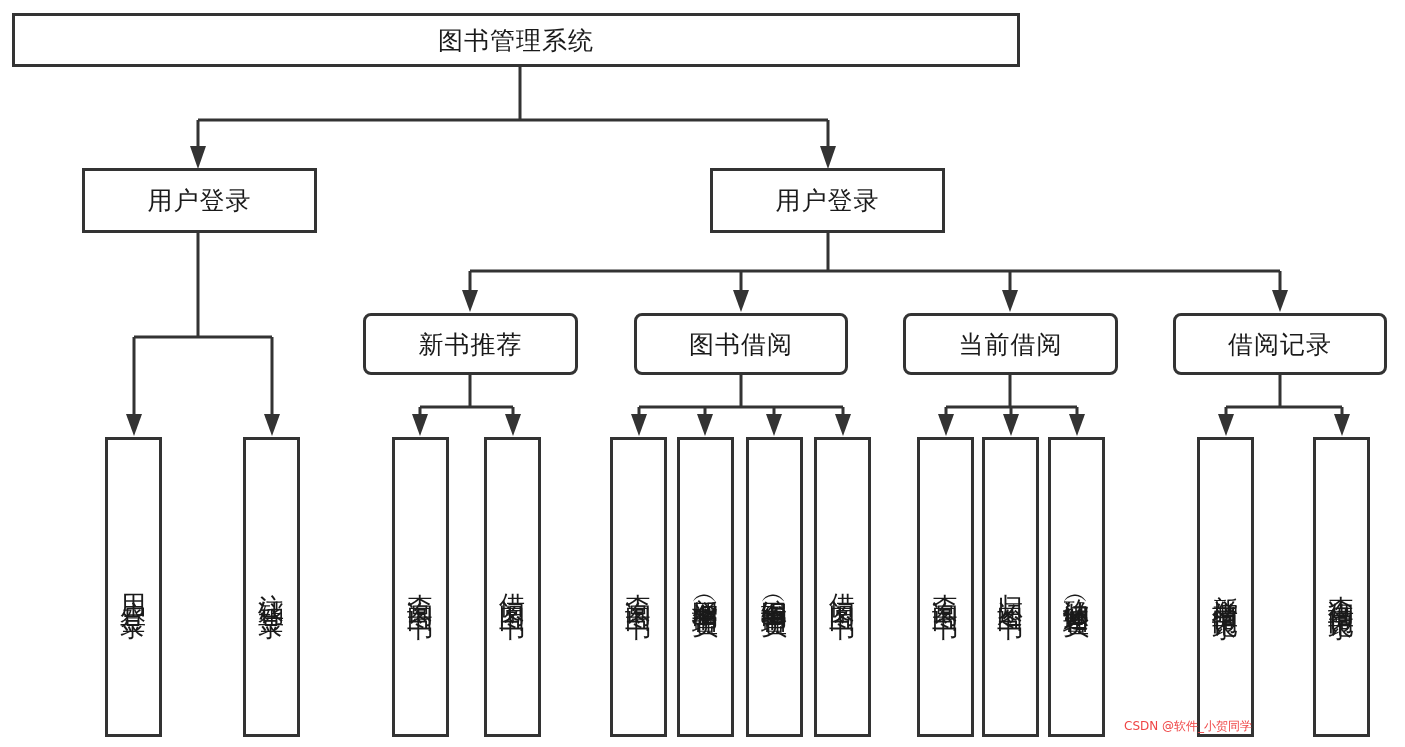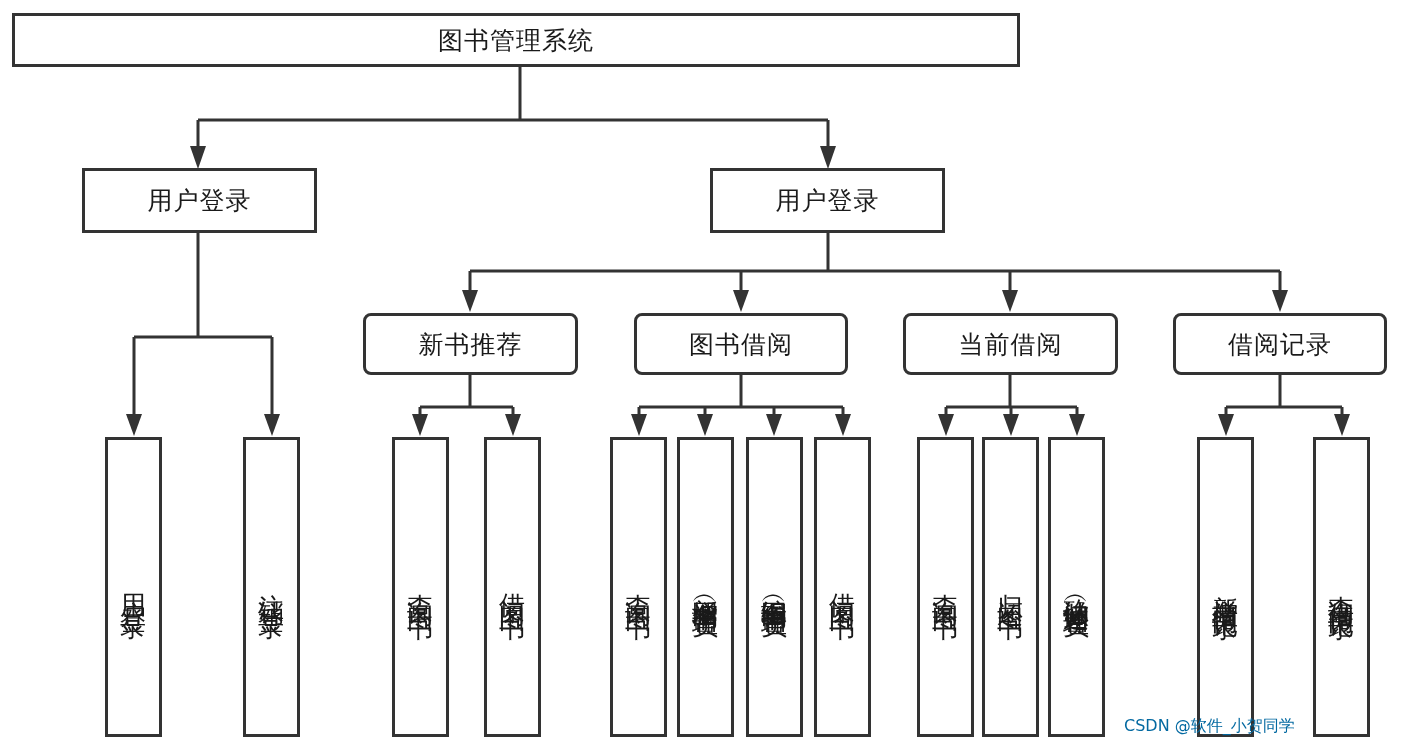--- a/index.html
+++ b/index.html
@@ -45,23 +45,23 @@
     color: #1a1a1a;
     white-space: nowrap;
   }
   .sp4 { letter-spacing: 7px; }
   .sp6 { letter-spacing: 4px; }
   .sp9 { letter-spacing: 2px; }
   .watermark {
     position: absolute;
     left: 1124px;
     top: 714px;
-    font-size: 16px;
+    font-size: 12px;
     line-height: 24px;
-    color: #0369a1;
+    color: #ef4444;
     white-space: nowrap;
     z-index: 5;
   }
 </style>
 </head>
 <body>
 
 <div class="canvas">
 
   <svg class="wires" viewBox="0 0 1405 747" width="1405" height="747">

